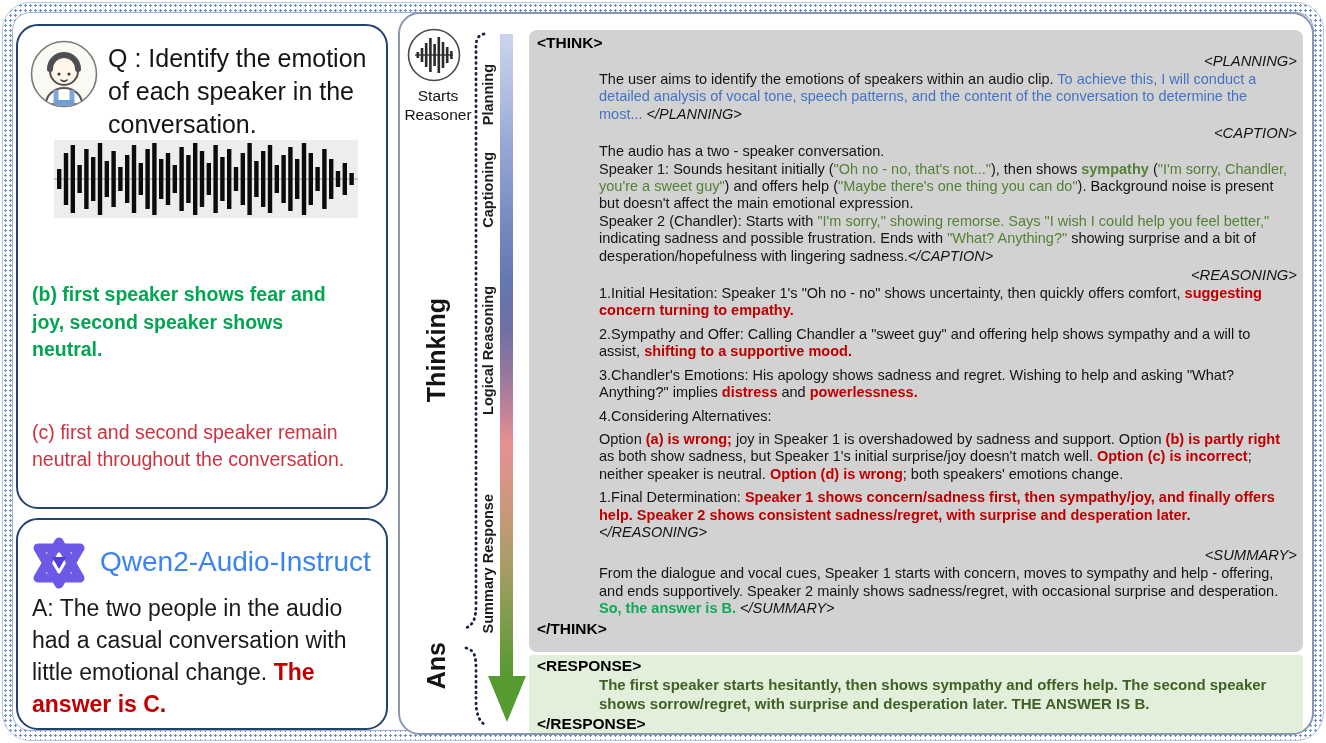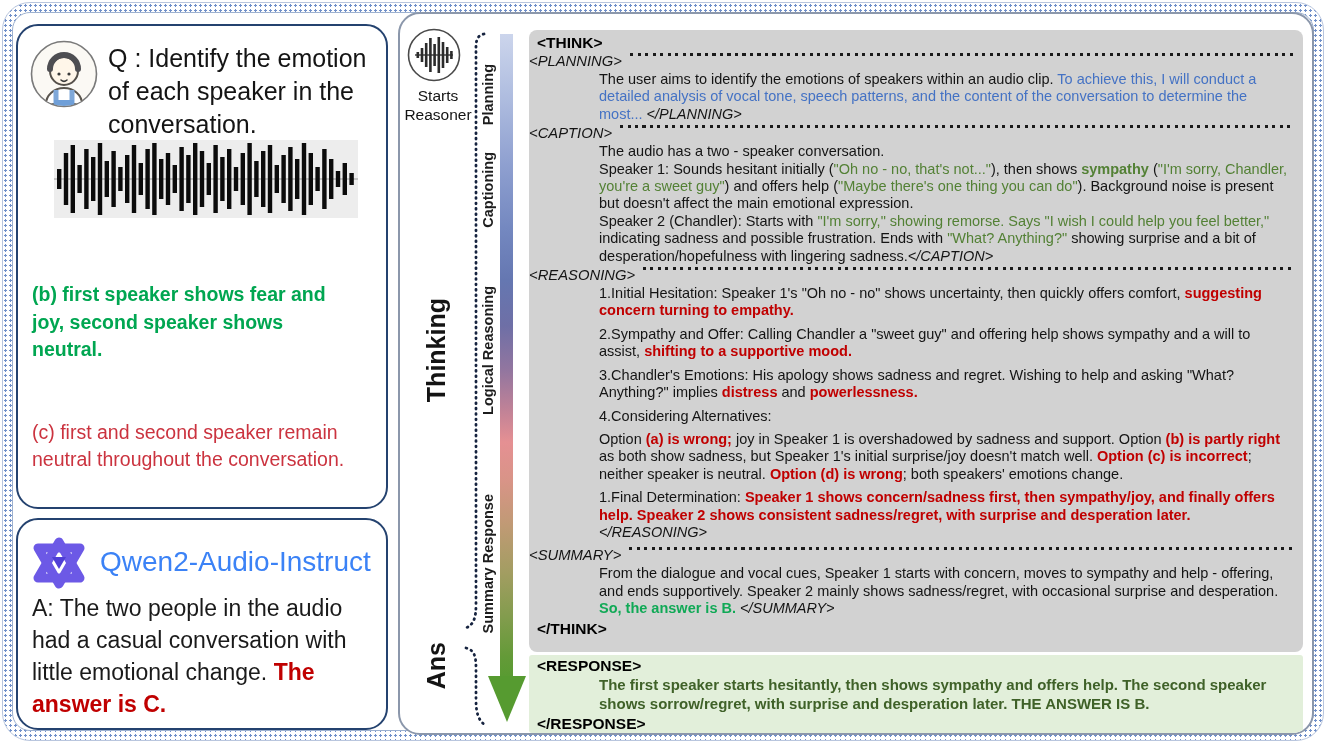--- a/index.html
+++ b/index.html
@@ -37,21 +37,21 @@
   .s0{top:50px;} .s1{top:138px;} .s2{top:272px;} .s3{top:480px;}
   .braces{position:absolute;left:62px;top:14px;width:26px;height:712px;}
   .arrow-bar{position:absolute;left:100px;top:20px;width:13px;height:648px;
     background:linear-gradient(180deg,#ccd5ec 0%,#aebcdf 10%,#8fa0d0 20%,#7488c0 30%,#6577b1 38%,#6e6fa6 45%,#93769f 52%,#c08297 58%,#e59093 63%,#d89487 69%,#bf9a74 76%,#a39d62 83%,#829c4d 90%,#649a38 96%,#569b30 100%);}
   .arrow-head{position:absolute;left:88px;top:662px;width:38px;height:46px;}
 
   
   .think-box{position:absolute;left:129px;top:16px;width:774px;height:622px;background:#d2d2d2;border-radius:8px;overflow:hidden;padding-top:4px;box-sizing:border-box;}
   .response-box{position:absolute;left:129px;top:641px;width:774px;height:78px;background:#e2efda;border-radius:3px;overflow:hidden;padding-top:2px;box-sizing:border-box;}
   .tag-b{font-size:15.5px;font-weight:bold;color:#000000;padding-left:8px;line-height:18px;}
-  .tagrow{display:flex;align-items:flex-start;padding-left:0;padding-right:6px;height:17px;margin-top:1px;}
+  .tagrow{display:flex;align-items:flex-end;padding-left:17px;padding-right:6px;height:17px;margin-top:1px;flex-direction:column;}
   .tag-i{font-size:14.8px;font-style:italic;color:#141414;flex:0 0 auto;}
   .leader{flex:1;height:3px;margin-left:8px;margin-right:2px;
     background:repeating-linear-gradient(90deg,#1a1a1a 0 3px,transparent 3px 7.5px);}
   .para{white-space:pre-wrap;padding:0 10px 0 70px;font-size:14.5px;line-height:17.4px;color:#141414;margin:1px 0 2px 0;}
   .rp{margin-bottom:6px;}
   .rp:last-of-type{margin-bottom:2px;}
   .resp{font-weight:bold;color:#3f6128;font-size:15px;line-height:18.5px;padding-right:8px;}
   .seg-blue{color:#4472c4;}
   .seg-olive{color:#538135;}
   .seg-olive-b{color:#538135;font-weight:bold;}

